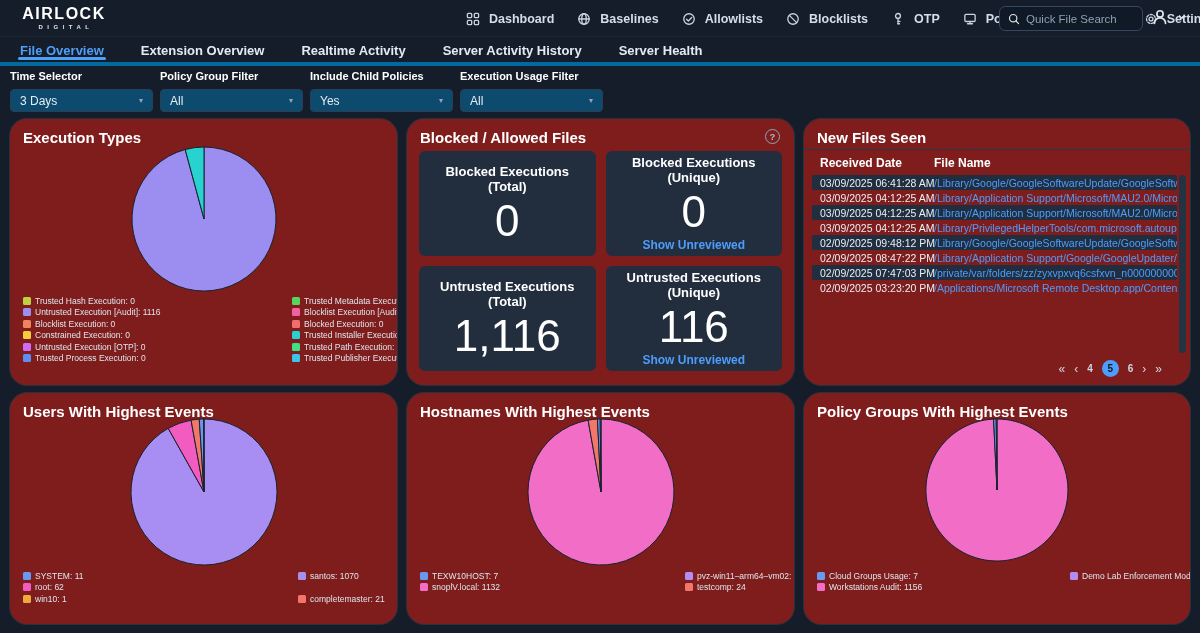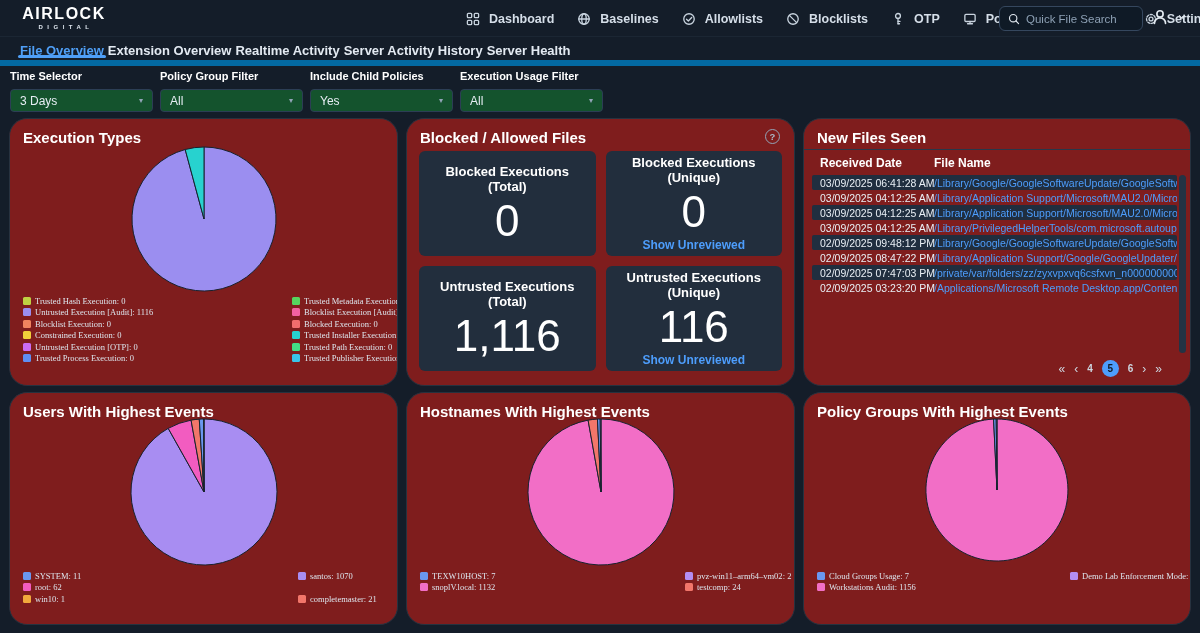--- a/index.html
+++ b/index.html
@@ -17,47 +17,47 @@
   .nav-item svg { stroke:#c9d4df; }
   .icon-svg { fill:none; stroke-width:1.4; stroke-linecap:round; stroke-linejoin:round; display:block; }
   .search-box { position:absolute; right:57px; top:6px; width:144px; height:25px; border:1px solid #35475e; border-radius:6px; background:#0f1a26; display:flex; align-items:center; padding:0 8px; gap:6px; }
   .search-box svg { stroke:#e2e9f0; flex:none; }
   .search-input { background:transparent; border:none; outline:none; color:#e6edf3; font-size:11.5px; width:100%; font-family:"Liberation Sans", sans-serif; }
   .search-input::placeholder { color:#8da0b4; }
   .user-area { position:absolute; right:12px; top:8px; display:flex; align-items:center; gap:7px; cursor:pointer; }
   .user-area svg { stroke:#e2e9f0; }
 
   
-  .tabsbar { position:absolute; top:37px; left:0; right:0; height:29px; display:flex; padding-left:18px; border-bottom:6px solid #0369a1; }
+  .tabsbar { position:absolute; top:37px; left:0; right:0; height:29px; display:flex; padding-left:18px; gap:33px; border-bottom:4px solid #0369a1; }
   .tab { position:relative; font-size:13px; font-weight:600; color:#e3eaf2; padding:6px 2px 0; cursor:pointer; white-space:nowrap; }
   .tab.active { color:#4f9ff7; }
   .tab.active::after { content:""; position:absolute; left:0; right:0; bottom:2px; height:3px; background:#4f9ff7; border-radius:3px; }
 
   
   .filters { position:absolute; top:70px; left:10px; display:flex; gap:7px; }
   .filter-group { width:143px; }
   .filter-label { font-size:11px; font-weight:700; color:#ffffff; margin-bottom:7px; }
-  .filter-select { height:23px; border:1px solid #2c3e55; background:#14532d; border-radius:4px; display:flex; align-items:center; justify-content:space-between; padding:0 9px; font-size:12px; color:#e6edf3; cursor:pointer; }
+  .filter-select { height:23px; border:1px solid #2c3e55; background:#0c4a6e; border-radius:4px; display:flex; align-items:center; justify-content:space-between; padding:0 9px; font-size:12px; color:#e6edf3; cursor:pointer; }
   .filter-caret { font-size:8px; color:#93a5b8; }
 
   
   .grid { position:absolute; top:118px; left:9px; width:1182px; display:grid; grid-template-columns:389px 389px 388px; grid-template-rows:268px 233px; gap:6px 8px; }
   .card { position:relative; background:#7f1d1d; border:1px solid #27323f; border-radius:18px; overflow:hidden; }
   .card-title { position:absolute; top:10px; left:13px; font-size:15px; font-weight:700; color:#ffffff; }
 
   
   .pie { position:absolute; left:50%; transform:translateX(-50%); }
   .pie-exec { top:27px; }
   .pie-bottom { top:25px; }
 
   
   .legend { position:absolute; display:flex; flex-direction:column; }
   .lg-item { display:flex; align-items:center; height:11.5px; gap:4px; }
   .lg-swatch { width:8px; height:8px; border-radius:1.5px; flex:none; }
-  .lg-text { font-size:8.5px; color:#dde5ed; white-space:nowrap;font-family:Liberation Serif, serif; }
+  .lg-text { font-size:8.5px; color:#dde5ed; white-space:nowrap; }
   .legend.row-skip .lg-item + .lg-item { margin-top:12px; }
 
   .exec-left  { top:176px; left:13px; }
   .exec-right { top:176px; left:282px; }
   .users-left { top:177px; left:13px; }
   .users-right{ top:177px; left:288px; }
   .hosts-left { top:177px; left:13px; }
   .hosts-right{ top:177px; left:278px; }
   .pol-left   { top:177px; left:13px; }
   .pol-right  { top:177px; left:266px; }

